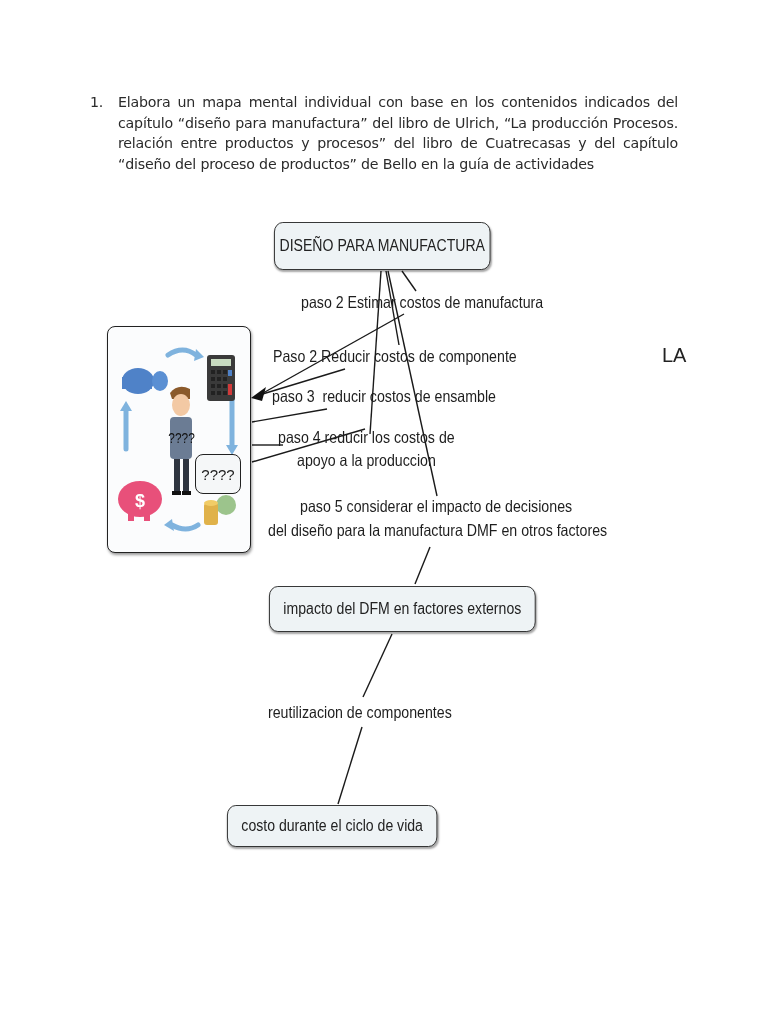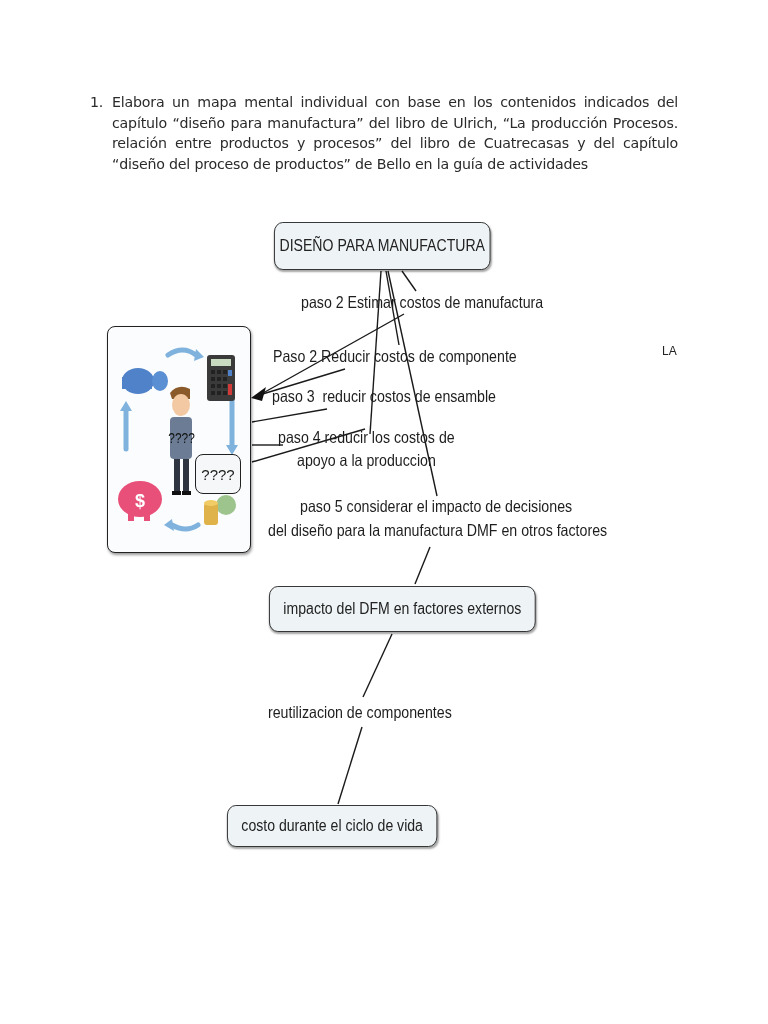--- a/index.html
+++ b/index.html
@@ -5,21 +5,21 @@
     * { box-sizing: border-box; margin: 0; padding: 0; }
     html, body { width: 768px; height: 1024px; background: #ffffff; overflow: hidden; }
     body { position: relative; font-family: "DejaVu Sans", sans-serif; color: #222; }
 
     .instructions {
       position: absolute; left: 90px; top: 92px; width: 588px;
       font-size: 14.2px; line-height: 20.6px; color: #2b2b2b;
       font-family: "DejaVu Sans", sans-serif; letter-spacing: -0.2px;
     }
     .instructions .num { position: absolute; left: 0; top: 0; }
-    .instructions .body { margin-left: 22px; text-align: justify; text-align-last: left; }
+    .instructions .body { margin-left: 28px; text-align: justify; text-align-last: left; }
 
     .map-layer { position: absolute; left: 0; top: 9px; width: 768px; height: 1024px; }
     svg.lines { position: absolute; left: 0; top: 0; width: 768px; height: 1024px; }
 
     .node {
       position: absolute; background: #eef3f5; border: 1.6px solid #2b2b2b;
       border-radius: 10px; box-shadow: 1px 2px 2px rgba(0,0,0,0.35);
       font-family: "Liberation Sans", sans-serif; font-size: 16px; color: #222;
       display: flex; align-items: center; justify-content: center; white-space: nowrap;
       transform: scaleX(0.88); transform-origin: left center;
@@ -41,21 +41,21 @@
       background: #f5f7f8; border: 1.5px solid #222; border-radius: 8px;
       font-family: "Liberation Sans", sans-serif; font-size: 15px; color: #222;
       display: flex; align-items: center; justify-content: center;
     }
     .q-chest {
       position: absolute; left: 58px; top: 103px; font-family: "Liberation Sans", sans-serif;
       font-size: 14px; color: #111; transform: scaleX(0.85);
     }
     .side-la {
       position: absolute; left: 662px; top: 335px; font-family: "Liberation Sans", sans-serif;
-      font-size: 12px; color: #222;
+      font-size: 20px; color: #222;
     }
   </style>
 </head>
 <body>
 
 <div class="instructions">
   <span class="num">1.</span>
   <div class="body">Elabora un mapa mental individual con base en los contenidos indicados del capítulo “diseño para manufactura” del libro de Ulrich, “La producción Procesos. relación entre productos y procesos” del libro de Cuatrecasas y del capítulo “diseño del proceso de productos” de Bello en la guía de actividades</div>
 </div>
 

